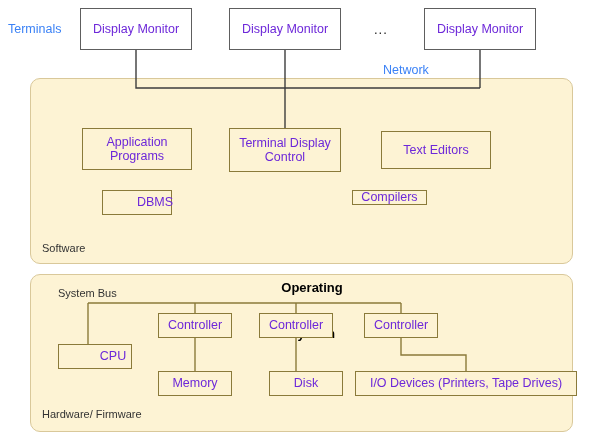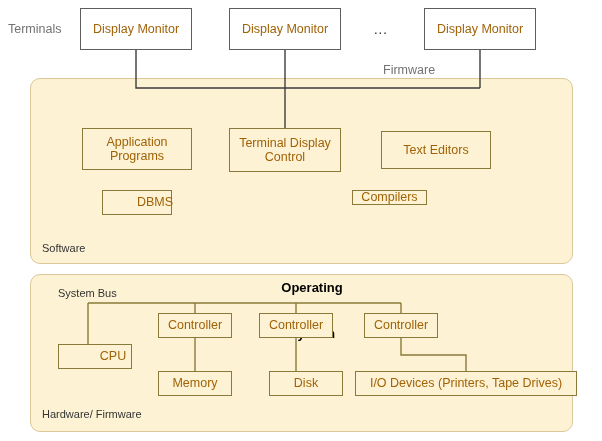--- a/index.html
+++ b/index.html
@@ -35,35 +35,35 @@
     box-sizing: border-box;
   }
   .node {
     position: absolute;
     box-sizing: border-box;
     display: flex;
     align-items: center;
     justify-content: center;
     text-align: left;
     font-size: 12.5px;
-    color: #a16207;
+    color: #6d28d9;
     line-height: 1.15;
   }
   .node.white {
     background: #ffffff;
     border: 1px solid #5e5e5e;
   }
   .node.cream {
     background: #fdf3d4;
     border: 1px solid #8a7a3a;
   }
   .plain-label {
     position: absolute;
     font-size: 12.5px;
-    color: #737373;
+    color: #3b82f6;
     white-space: nowrap;
     text-align: center;
   }
   .small-label {
     position: absolute;
     font-size: 11px;
     color: #333333;
     white-space: nowrap;
   }
   .os-label {
@@ -114,21 +114,21 @@
   </svg>
 
   <div class="plain-label" style="left:8px; top:22px;">Terminals</div>
 
   <div class="node white" style="left:80px; top:8px; width:112px; height:42px;">Display Monitor</div>
   <div class="node white" style="left:229px; top:8px; width:112px; height:42px;">Display Monitor</div>
   <div class="node white" style="left:424px; top:8px; width:112px; height:42px;">Display Monitor</div>
 
   <div class="dots" style="left:374px; top:22px;">...</div>
 
-  <div class="plain-label" style="left:383px; top:63px;">Firmware</div>
+  <div class="plain-label" style="left:383px; top:63px;">Network</div>
 
   <div class="node cream" style="left:82px; top:128px; width:110px; height:42px; flex-direction:column;">
     <span>Application</span>
     <span>Programs</span>
   </div>
 
   <div class="node cream" style="left:229px; top:128px; width:112px; height:44px; flex-direction:column;">
     <span>Terminal Display</span>
     <span>Control</span>
   </div>

